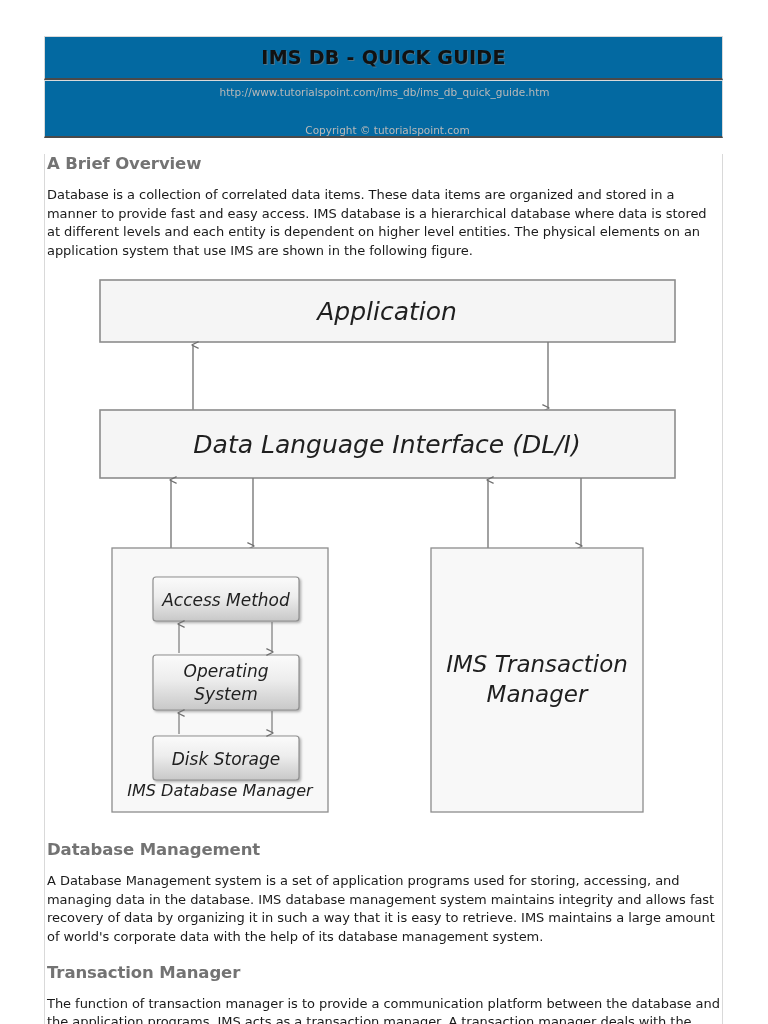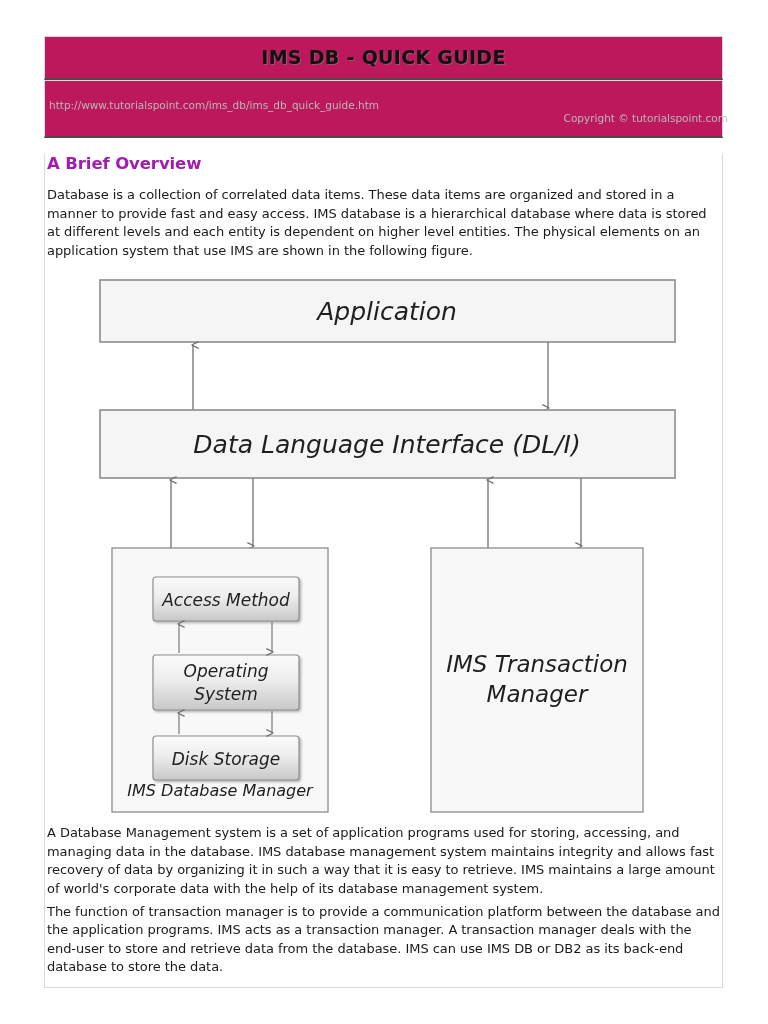--- a/index.html
+++ b/index.html
@@ -22,21 +22,21 @@
     position: absolute;
     left: 44px;
     top: 36px;
     width: 679px;
     box-sizing: border-box;
   }
 
   .band {
     border: 1px solid #d9d9d9;
     border-bottom: none;
-    background: #be185d;
+    background: #0369a1;
     box-sizing: border-box;
   }
 
   
   .title-bar {
     text-align: center;
     padding: 9px 0 10px 0;
     border-bottom: 2px solid #4a4a4a;
   }
   .title-bar .title-text {
@@ -45,22 +45,23 @@
     letter-spacing: 0.3px;
     color: #111111;
     text-shadow: 1px 1px 0 rgba(130,130,130,0.55);
   }
 
   
   .meta-row {
     display: flex;
     justify-content: space-between;
     align-items: center;
-    padding: 5px 2px 12px 2px;
+    padding: 5px 2px 0 2px;
     border-bottom: 2px solid #4a4a4a;
+    flex-direction: column;
   }
   .meta-row .meta-text {
     font-size: 10.5px;
     color: #b9b9b9;
     white-space: nowrap;
   }
   .meta-row .meta-url { padding-left: 2px; }
   .meta-row .meta-copy { padding-right: 0px; margin-right: -8px; margin-top: 26px; }
 
   
@@ -68,21 +69,21 @@
     border: 1px solid #d9d9d9;
     border-top: none;
     padding: 0 2px 6px 2px;
     box-sizing: border-box;
   }
 
   h2.section-head {
     font-size: 16.5px;
     font-weight: bold;
     margin: 16px 0 13px 0;
-    color: #a21caf;
+    color: #737373;
     letter-spacing: -0.1px;
   }
   p.para {
     font-size: 13px;
     line-height: 1.43;
     margin: 0 0 4px 0;
     color: #1a1a1a;
     letter-spacing: -0.05px;
   }
 
@@ -175,18 +176,20 @@
         <line x1="225" y1="439" x2="225" y2="461" stroke="#7a7a7a" stroke-width="1.2" marker-end="url(#arrowDown)"></line>
 
         <text class="dg-label" x="173" y="524" text-anchor="middle" font-size="16">IMS Database Manager</text>
 
         <rect x="384" y="276" width="212" height="264" fill="#f8f8f8" stroke="#8c8c8c" stroke-width="1.3"></rect>
         <text class="dg-label" x="490" y="400" text-anchor="middle" font-size="23">IMS Transaction</text>
         <text class="dg-label" x="490" y="430" text-anchor="middle" font-size="23">Manager</text>
       </svg>
     </div>
 
+    <h2 class="section-head">Database Management</h2>
     <p class="para">A Database Management system is a set of application programs used for storing, accessing, and managing data in the database. IMS database management system maintains integrity and allows fast recovery of data by organizing it in such a way that it is easy to retrieve. IMS maintains a large amount of world's corporate data with the help of its database management system.</p>
 
+    <h2 class="section-head">Transaction Manager</h2>
     <p class="para">The function of transaction manager is to provide a communication platform between the database and the application programs. IMS acts as a transaction manager. A transaction manager deals with the end-user to store and retrieve data from the database. IMS can use IMS DB or DB2 as its back-end database to store the data.</p>
 
   </div>
 </div>
 
 </body></html>

